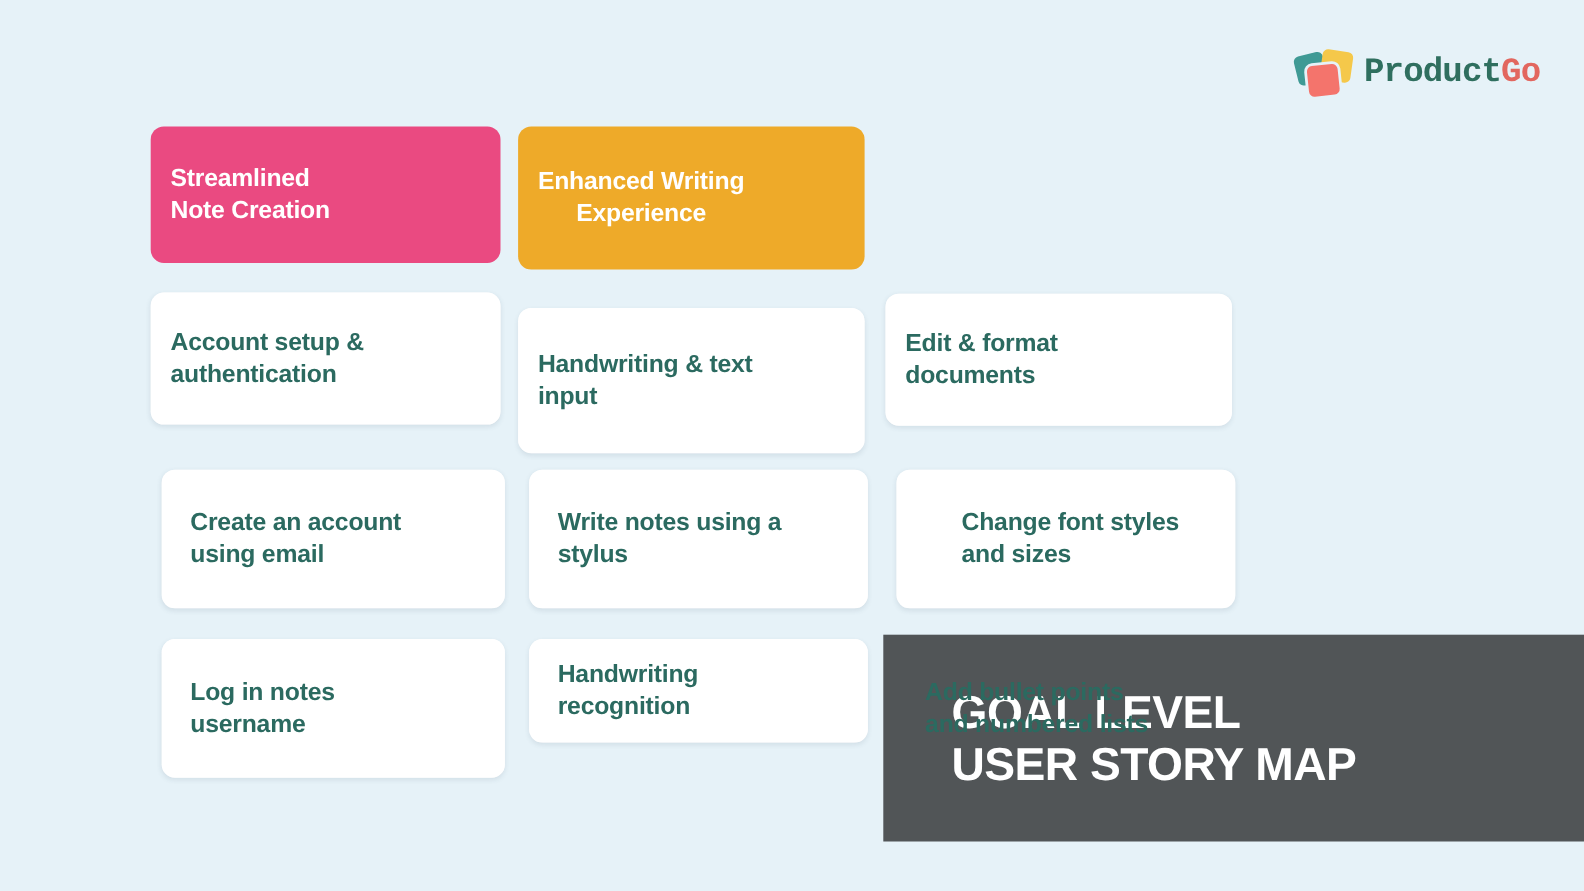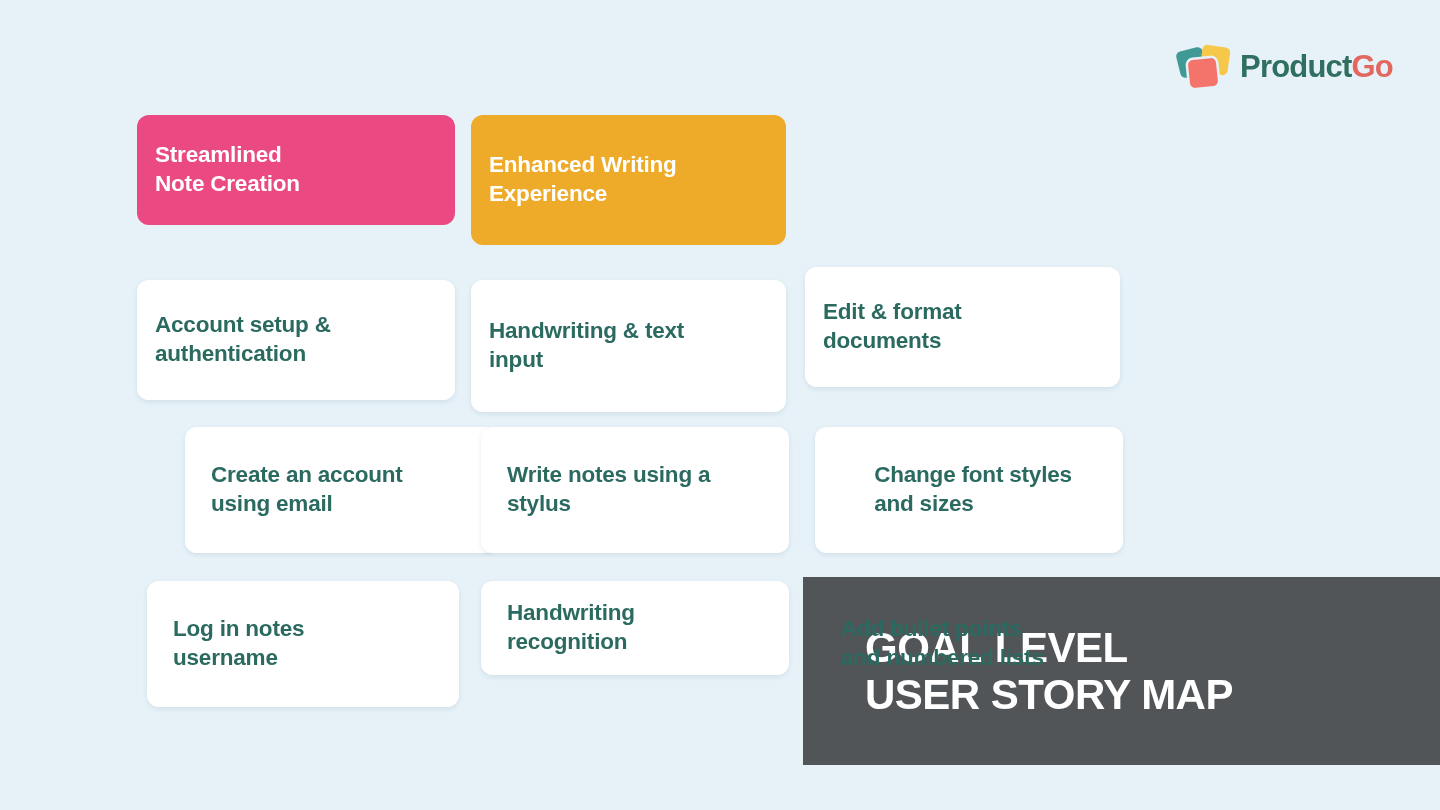--- a/index.html
+++ b/index.html
@@ -12,21 +12,21 @@
   #root { position:relative; width:1440px; height:810px; background:#e6f2f8; }
 
   
   .logo { position:absolute; left:1178px; top:42px; width:212px; height:48px; display:flex; align-items:center; }
   .logo-marks { position:relative; width:62px; height:46px; flex:0 0 62px; }
   .logo-sq { position:absolute; border-radius:5px; }
   .sq-teal   { width:27px; height:27px; left:0px;  top:6px;  background:#3f9a95; transform:rotate(-14deg); }
   .sq-yellow { width:28px; height:28px; left:23px; top:3px;  background:#f5c84a; transform:rotate(8deg); }
   .sq-coral  { width:28px; height:28px; left:11px; top:16px; background:#f4746c; transform:rotate(-6deg);
                box-shadow:0 0 0 2.5px #e6f2f8; }
-  .logo-text { font-family:Liberation Sans, sans-serif; font-weight:bold; font-size:31px; letter-spacing:-0.8px; line-height:1; }
+  .logo-text { font-family:Liberation Mono, monospace; font-weight:bold; font-size:31px; letter-spacing:-0.8px; line-height:1; }
   .logo-text .p1 { color:#2f6f5f; }
   .logo-text .p2 { color:#e2675f; }
 
   
   .card {
     position:absolute;
     display:flex; align-items:center;
     border-radius:12px;
   }
   .card-text {
@@ -34,21 +34,21 @@
     font-size:22.5px;
     line-height:1.28;
     letter-spacing:-0.2px;
     white-space:pre-line;
   }
 
   
   .card.solid { padding:0 18px; }
   .card.solid .card-text { color:#ffffff; }
   .card.pinkbg   { background:#ea4a81; }
-  .card.orangebg { background:#eeaa29; }
+  .card.orangebg { background:#eeaa29;text-align:center; }
 
   
   .card.white { background:#ffffff; }
   .card.white .card-text { color:#2b6a60; }
 
   
   .card.bottomacc { padding:0 18px; }
   .card.bottomacc .acc {
     position:absolute; left:0; right:0; bottom:-12px; height:24px;
     border-radius:0 0 12px 12px; z-index:-1;
@@ -91,52 +91,52 @@
 
   <div class="logo">
     <div class="logo-marks">
       <span class="logo-sq sq-teal"></span>
       <span class="logo-sq sq-yellow"></span>
       <span class="logo-sq sq-coral"></span>
     </div>
     <div class="logo-text"><span class="p1">Product</span><span class="p2">Go</span></div>
   </div>
 
-  <div class="card solid pinkbg" style="left:137px; top:115px; width:318px; height:110px;">
+  <div class="card solid pinkbg" style="left:137px; top:115px; width:318px; height:124px;">
     <div class="card-text inner">Streamlined
 Note Creation</div>
   </div>
 
   <div class="card solid orangebg" style="left:471px; top:115px; width:315px; height:130px;">
     <div class="card-text inner">Enhanced Writing
 Experience</div>
   </div>
 
-  <div class="card white bottomacc" style="left:137px; top:280px; width:318px; height:120px;">
+  <div class="card white bottomacc" style="left:137px; top:266px; width:318px; height:120px;">
     <div class="acc" style="background:#ea4a81;"></div>
     <div class="sheet"></div>
     <div class="card-text inner">Account setup &amp;
 authentication</div>
   </div>
 
   <div class="card white bottomacc" style="left:471px; top:267px; width:315px; height:132px;margin-top:13px;">
     <div class="acc" style="background:#eeaa29;"></div>
     <div class="sheet"></div>
     <div class="card-text inner">Handwriting &amp; text
 input</div>
   </div>
 
   <div class="card white bottomacc" style="left:805px; top:267px; width:315px; height:120px;">
     <div class="acc" style="background:#eeaa29;"></div>
     <div class="sheet"></div>
     <div class="card-text inner">Edit &amp; format
 documents</div>
   </div>
 
-  <div class="card white leftacc" style="left:147px; top:427px; width:312px; height:126px;margin-left:38px;">
+  <div class="card white leftacc" style="left:147px; top:427px; width:312px; height:126px;">
     <div class="acc" style="background:#ea4a81;"></div>
     <div class="sheet"></div>
     <div class="card-text inner">Create an account
 using email</div>
   </div>
 
   <div class="card white leftacc" style="left:481px; top:427px; width:308px; height:126px;">
     <div class="acc" style="background:#eeaa29;"></div>
     <div class="sheet"></div>
     <div class="card-text inner">Write notes using a

